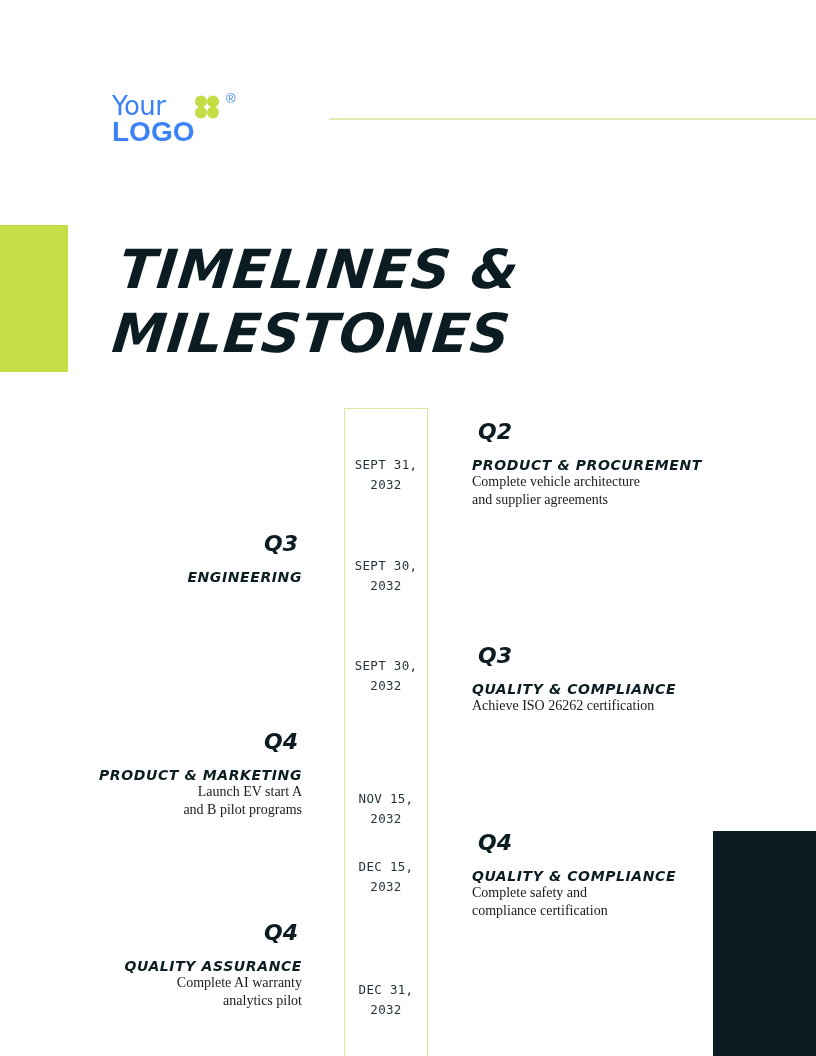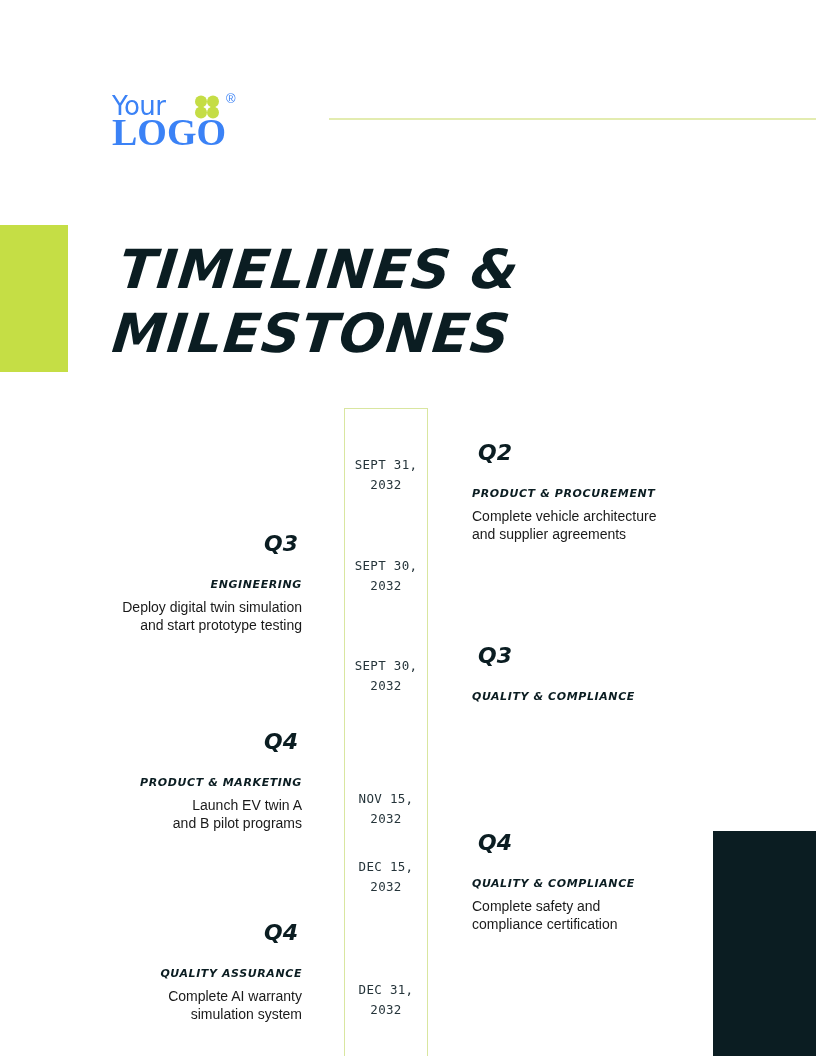--- a/index.html
+++ b/index.html
@@ -1,35 +1,35 @@
 <!DOCTYPE html>
 <html><head>
 <meta charset="utf-8">
 <style>
   html, body { margin:0; padding:0; }
   body { width:816px; height:1056px; position:relative; background:#ffffff; overflow:hidden;
          font-family:"Liberation Sans", sans-serif; color:#0b1d22; }
   .abs { position:absolute; }
   .logo { left:112px; top:92px; width:130px; height:58px; color:#3b82f6; }
   .logo .your { position:absolute; left:0; top:0; font-family:"DejaVu Sans", sans-serif; font-size:26px; letter-spacing:-0.5px; line-height:28px; }
-  .logo .logo-word { position:absolute; left:0; top:26px; font-family:Liberation Serif, serif; font-weight:bold; font-size:38px; line-height:28px; letter-spacing:0px; }
+  .logo .logo-word { position:absolute; left:0; top:26px; font-family:Liberation Sans, sans-serif; font-weight:bold; font-size:28px; line-height:28px; letter-spacing:0px; }
   .logo .clover { position:absolute; left:82px; top:3px; width:26px; height:24px; }
   .logo .reg { position:absolute; left:114px; top:0px; font-size:13px; line-height:13px; }
   .top-rule { left:329px; top:118px; width:487px; height:2px; background:#e3ecb0; }
   .green-block { left:0; top:225px; width:68px; height:147px; background:#c5de45; }
   .title { left:116px; top:238px; font-family:"DejaVu Sans", sans-serif; font-weight:bold; font-style:italic;
            font-size:54px; line-height:64px; letter-spacing:1px; transform:skewX(-6deg); transform-origin:left; color:#0b1d22; }
   .dark-block { left:713px; top:831px; width:103px; height:225px; background:#0b1d22; }
   .timeline-col { left:344px; top:408px; width:84px; height:660px; border:1px solid #d9e6a0; box-sizing:border-box; }
   .date { position:absolute; width:84px; left:344px; text-align:center; font-family:"DejaVu Sans Mono", monospace;
           font-size:12.5px; line-height:20px; color:#25343a; letter-spacing:0.3px; }
   .item { position:absolute; }
   .item .q { font-family:"DejaVu Sans", sans-serif; font-weight:bold; font-style:italic; font-size:22px; line-height:26px; color:#0b1d22; }
-  .item .cat { font-family:"DejaVu Sans", sans-serif; font-weight:bold; font-style:italic; font-size:11px; line-height:16px; letter-spacing:0.6px; color:#0b1d22; margin-top:20px; }
-  .item .desc { font-family:Liberation Sans, sans-serif; font-size:14px; line-height:18px; color:#1a1a1a; margin-top:5px; }
+  .item .cat { font-family:"DejaVu Sans", sans-serif; font-weight:bold; font-style:italic; font-size:14px; line-height:16px; letter-spacing:0.6px; color:#0b1d22; margin-top:12px; }
+  .item .desc { font-family:Liberation Serif, serif; font-size:14px; line-height:18px; color:#1a1a1a; }
   .left { right:514px; text-align:right; }
   .left .q { padding-right:4px; }
   .right { left:472px; text-align:left; }
   .right .q { padding-left:6px; }
 </style>
 </head>
 <body>
 
 <div class="abs logo">
   <span class="your">Your</span>
@@ -75,61 +75,60 @@
 </div>
 <div class="date" style="top:857px;">
   <div>DEC 15,</div>
   <div>2032</div>
 </div>
 <div class="date" style="top:980px;">
   <div>DEC 31,</div>
   <div>2032</div>
 </div>
 
-<div class="item right" style="top:440px;">
+<div class="item right" style="top:419px;">
   <div class="q">Q2</div>
   <div class="cat">PRODUCT &amp; PROCUREMENT</div>
   <div class="desc">
     <div>Complete vehicle architecture</div>
     <div>and supplier agreements</div>
   </div>
 </div>
 
 <div class="item left" style="top:531px;">
   <div class="q">Q3</div>
   <div class="cat">ENGINEERING</div>
-  <div class="desc">
-    <div>Deploy digital twin simulation</div>
-    <div>and start prototype testing</div>
-  </div>
 </div>
 
 <div class="item right" style="top:643px;">
   <div class="q">Q3</div>
   <div class="cat">QUALITY &amp; COMPLIANCE</div>
+  <div class="desc">
+    <div>Achieve ISO 26262 certification</div>
+  </div>
 </div>
 
 <div class="item left" style="top:729px;">
   <div class="q">Q4</div>
   <div class="cat">PRODUCT &amp; MARKETING</div>
   <div class="desc">
-    <div>Launch EV twin A</div>
+    <div>Launch EV start A</div>
     <div>and B pilot programs</div>
   </div>
 </div>
 
 <div class="item right" style="top:830px;">
   <div class="q">Q4</div>
   <div class="cat">QUALITY &amp; COMPLIANCE</div>
   <div class="desc">
     <div>Complete safety and</div>
     <div>compliance certification</div>
   </div>
 </div>
 
 <div class="item left" style="top:920px;">
   <div class="q">Q4</div>
   <div class="cat">QUALITY ASSURANCE</div>
   <div class="desc">
     <div>Complete AI warranty</div>
-    <div>simulation system</div>
+    <div>analytics pilot</div>
   </div>
 </div>
 
 </body></html>

